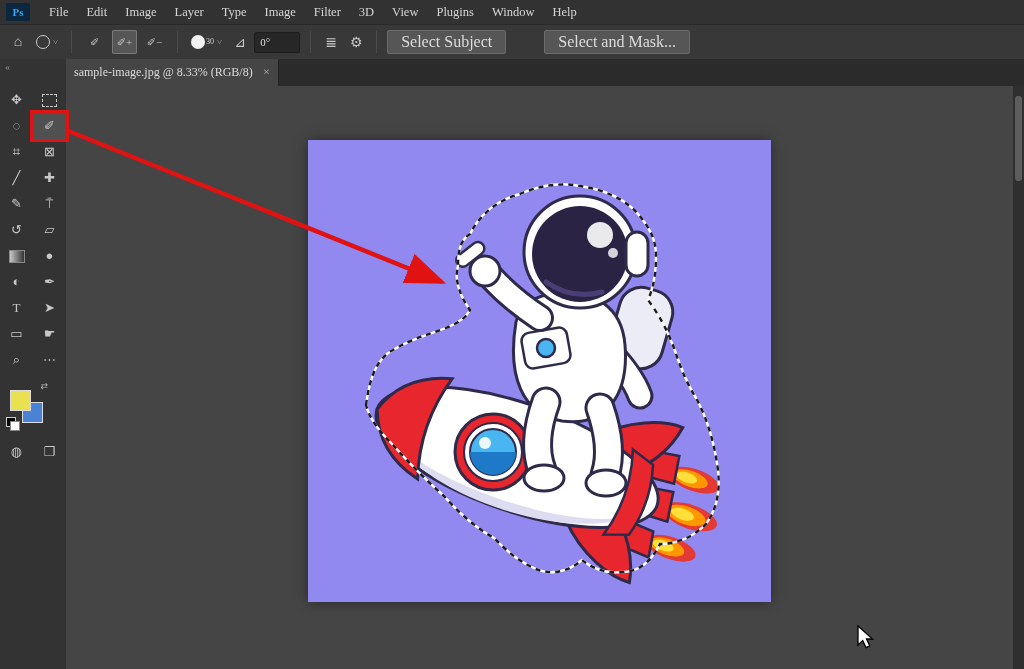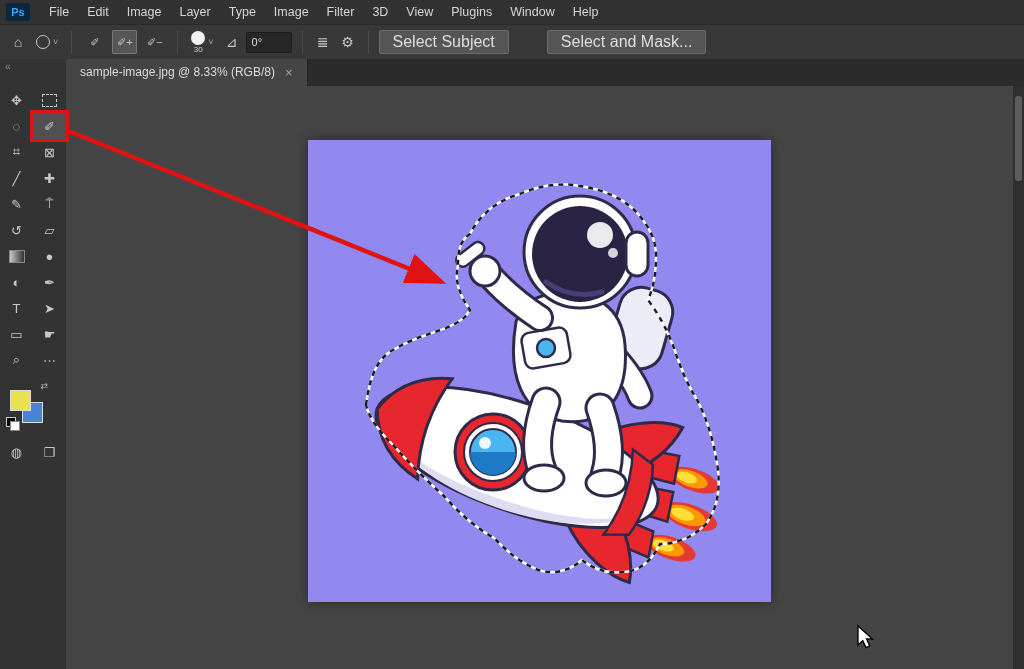--- a/index.html
+++ b/index.html
@@ -1,37 +1,37 @@
 <!DOCTYPE html>
 <html><head>
 <meta charset="utf-8">
 <style>
   html,body{margin:0;padding:0;background:#1e1e1e;}
   .app{position:relative;width:1024px;height:669px;overflow:hidden;background:#454545;
-       font-family:Liberation Sans, sans-serif;-webkit-font-smoothing:antialiased;user-select:none;}
+       font-family:Liberation Serif, serif;-webkit-font-smoothing:antialiased;user-select:none;}
 
   
   .menubar{position:absolute;top:0;left:0;right:0;height:24px;background:#323232;
            display:flex;align-items:center;padding-left:6px;z-index:5;}
   .ps-logo{width:24px;height:18px;background:#0b2740;color:#39a6f5;font-size:11px;font-weight:bold;
            border-radius:2px;display:grid;place-items:center;margin-right:10px;}
   .menu-item{color:#d6d6d6;font-size:12.5px;padding:12px 9px;line-height:24px;cursor:default;}
 
   
   .optionsbar{position:absolute;top:24px;left:0;right:0;height:34px;background:#383838;
               border-top:1px solid #2a2a2a;display:flex;align-items:center;padding:0 8px;gap:5px;
               color:#cccccc;z-index:5;}
   .opt-sep{width:1px;height:22px;background:#4b4b4b;margin:0 5px;}
   .opt-icon{font-size:14px;color:#c8c8c8;min-width:20px;text-align:center;}
   .chev{font-size:9px;color:#aaa;}
   .preset-circle{width:12px;height:12px;border:1.5px solid #c8c8c8;border-radius:50%;}
   .tool-preset{display:flex;align-items:center;gap:3px;padding:2px 3px;}
   .mode-btn{width:25px;height:24px;display:grid;place-items:center;border-radius:2px;font-size:11px;color:#c8c8c8;}
   .mode-btn.active{background:#565656;box-shadow:inset 0 0 0 1px #787878;}
-  .size-stack{display:flex;flex-direction:column;align-items:center;line-height:1;gap:1px;}
+  .size-stack{display:flex;flex-direction:row;align-items:center;line-height:1;gap:1px;}
   .size-circle{width:14px;height:14px;background:#f2f2f2;border-radius:50%;}
   .size-num{font-size:8px;color:#cfcfcf;}
   .angle-box{display:flex;align-items:center;gap:4px;}
   .angle-input{width:34px;height:19px;background:#272727;border:1px solid #1d1d1d;border-radius:2px;
                color:#dddddd;font-size:11px;display:flex;align-items:center;padding:0 5px;}
   .btn{height:22px;padding:0 13px;background:#565656;border:1px solid #6b6b6b;border-radius:2px;
        color:#dddddd;font-size:16px;display:flex;align-items:center;white-space:nowrap;}
 
   
   .workspace{position:absolute;top:58px;left:0;right:0;bottom:0;display:flex;}
@@ -51,21 +51,21 @@
   .swatch.fg{left:0;top:3px;z-index:2;}
   .swatch.bg{left:12px;top:15px;z-index:1;}
   .swap-glyph{position:absolute;right:-2px;top:-6px;color:#b5b5b5;font-size:9px;}
   .mini-sw{position:absolute;left:-4px;bottom:-2px;width:8px;height:8px;background:#000;border:1px solid #ccc;z-index:3;}
   .mini-sw::after{content:"";position:absolute;left:3px;top:3px;width:8px;height:8px;background:#fff;border:1px solid #888;z-index:-1;}
   .bottom-tools{display:grid;grid-template-columns:33px 33px;margin-top:10px;}
 
   
   .main{flex:1;display:flex;flex-direction:column;position:relative;min-width:0;}
   .tabbar{height:28px;background:#2b2b2b;display:flex;align-items:stretch;flex:none;}
-  .tab{background:#454545;display:flex;align-items:center;gap:10px;padding:0 14px;
+  .tab{background:#454545;display:flex;align-items:center;gap:10px;padding:0 8px;
        font-size:12px;color:#dcdcdc;border-right:1px solid #232323;}
   .tab-close{color:#a8a8a8;font-size:13px;}
   .canvas{flex:1;position:relative;background:#454545;overflow:hidden;}
   .document{position:absolute;left:242px;top:54px;width:463px;height:462px;
             box-shadow:0 0 12px rgba(0,0,0,.4);}
   .document svg{display:block;}
   .vscroll{position:absolute;top:0;right:0;bottom:0;width:11px;background:#2f2f2f;}
   .vthumb{position:absolute;top:10px;left:2px;width:7px;height:85px;background:#5d5d5d;border-radius:3px;}
 
   

